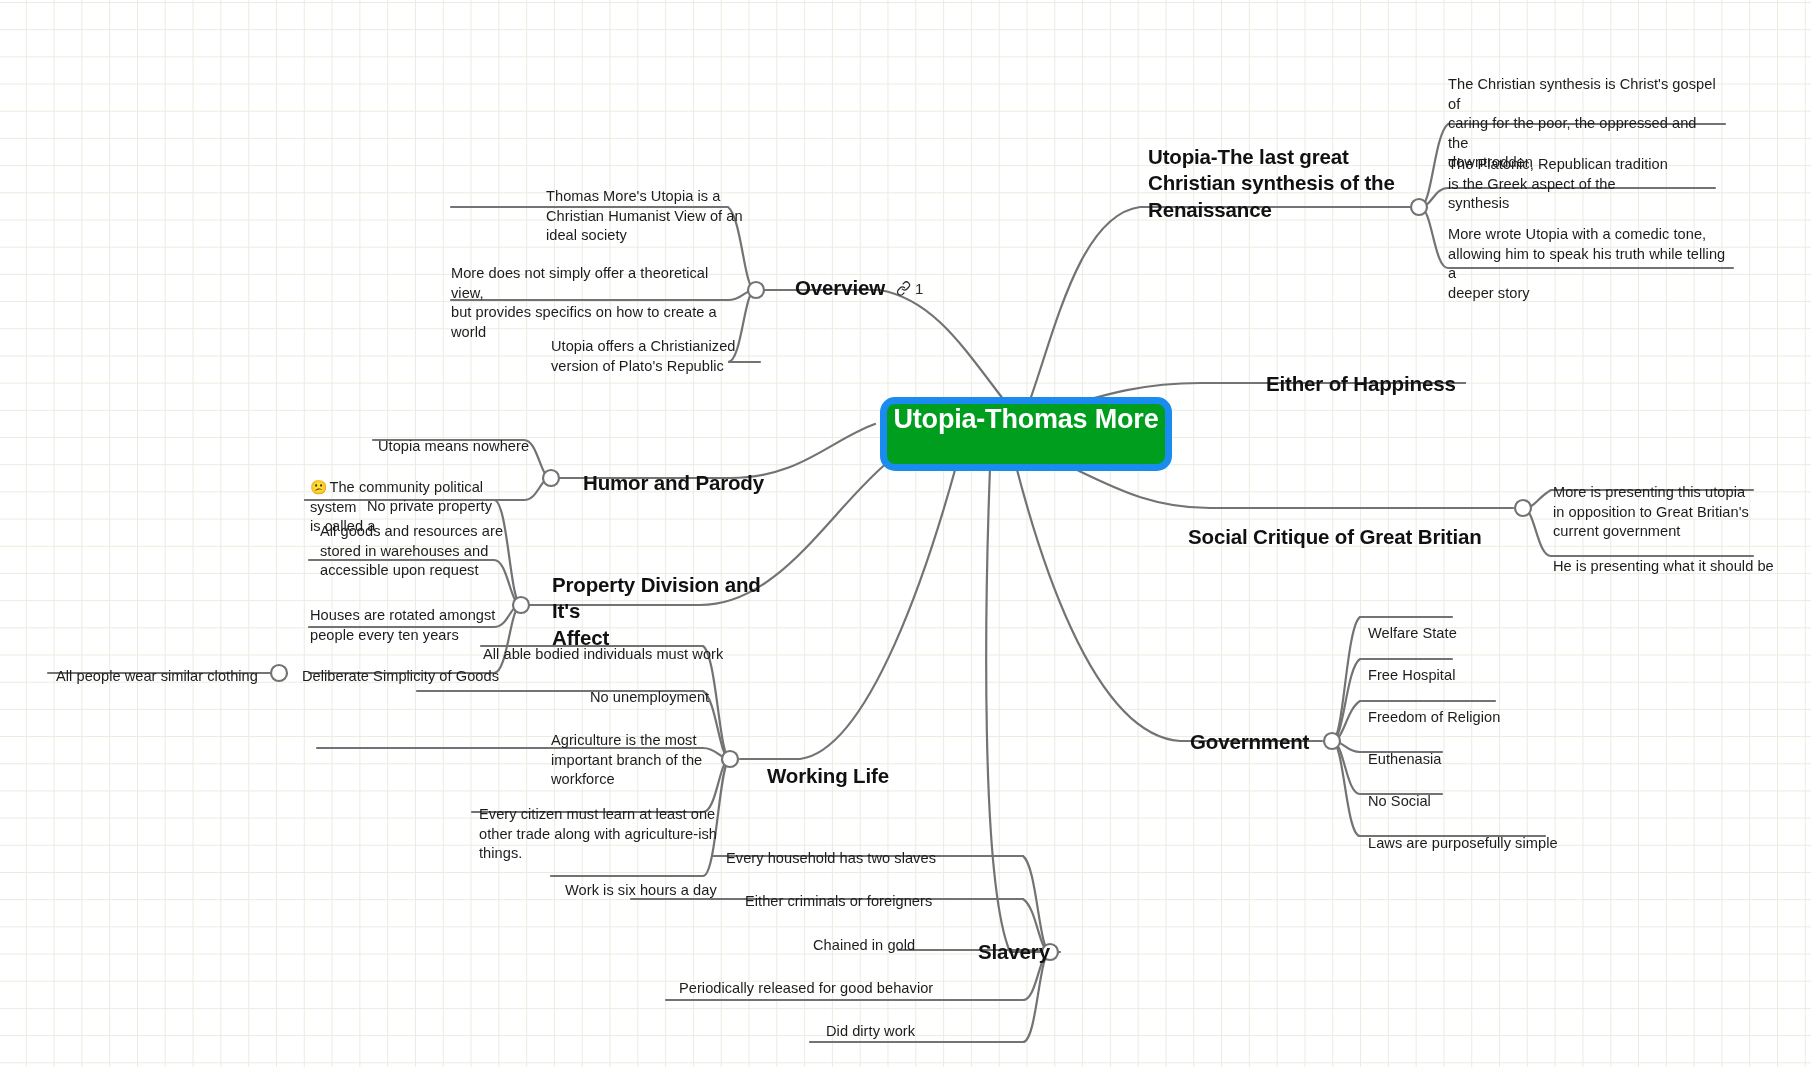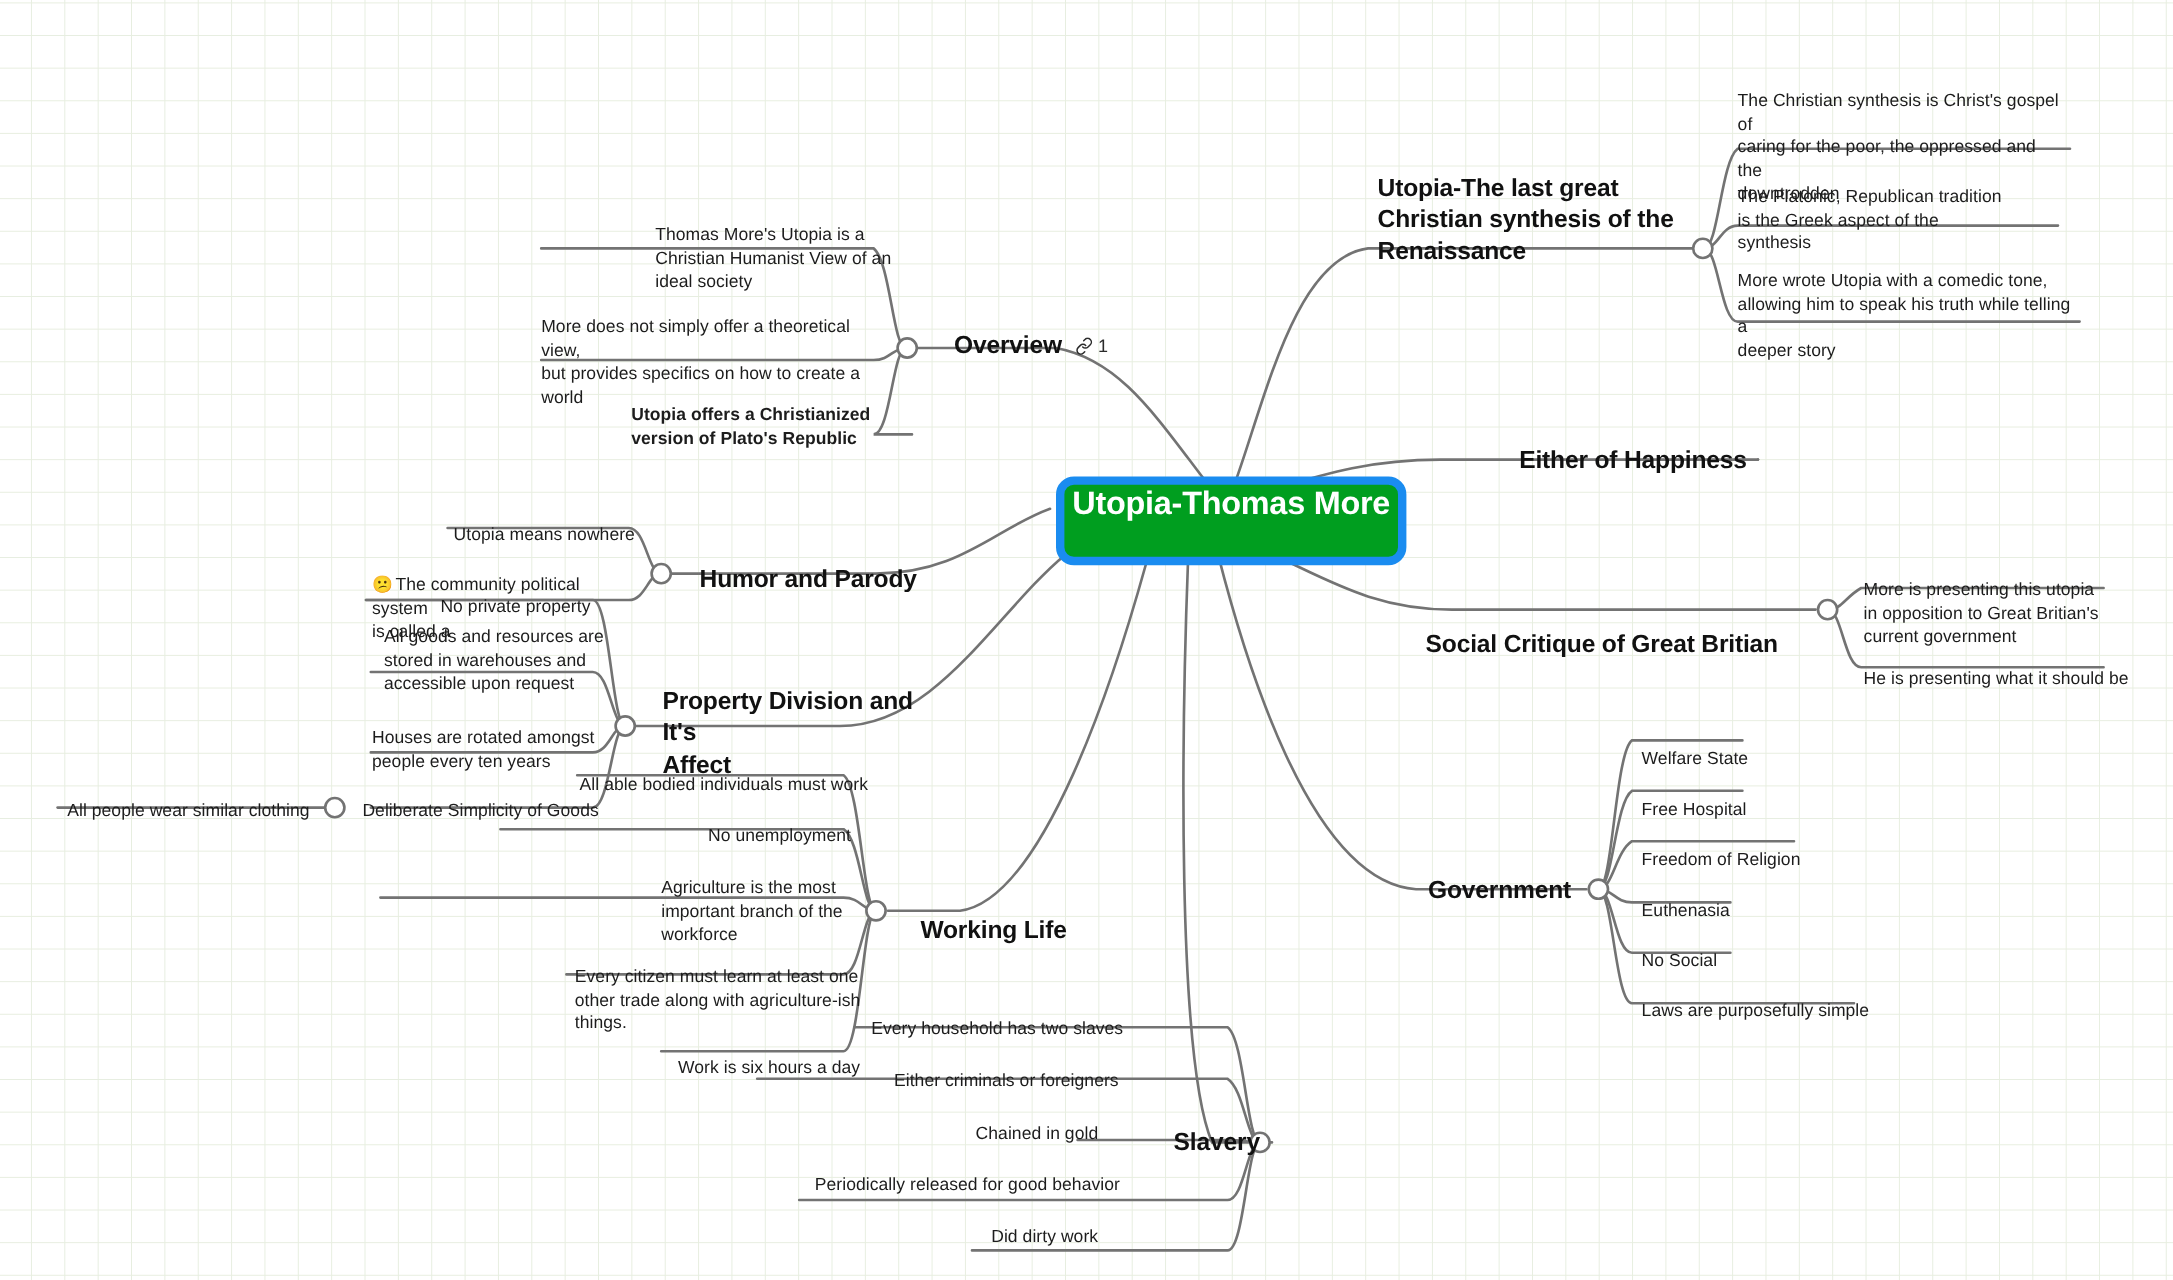--- a/index.html
+++ b/index.html
@@ -208,21 +208,21 @@
   <div class="node leaf" style="left:546px; top:168px; width:200px;">
     <span>Thomas More's Utopia is a
 Christian Humanist View of an
 ideal society</span>
   </div>
   <div class="node leaf" style="left:451px; top:245px; width:286px;">
     <span>More does not simply offer a theoretical view,
 but provides specifics on how to create a
 world</span>
   </div>
-  <div class="node leaf" style="left:526px; top:318px; width:200px;font-weight:bold;">
+  <div class="node leaf" style="left:551px; top:318px; width:200px;">
     <span>Utopia offers a Christianized
 version of Plato's Republic</span>
   </div>
 
   <div class="node branch" style="left:1266px; top:345px;">
     <span>Either of Happiness</span>
   </div>
 
   <div class="node branch" style="left:583px; top:444px;">
     <span>Humor and Parody</span>

